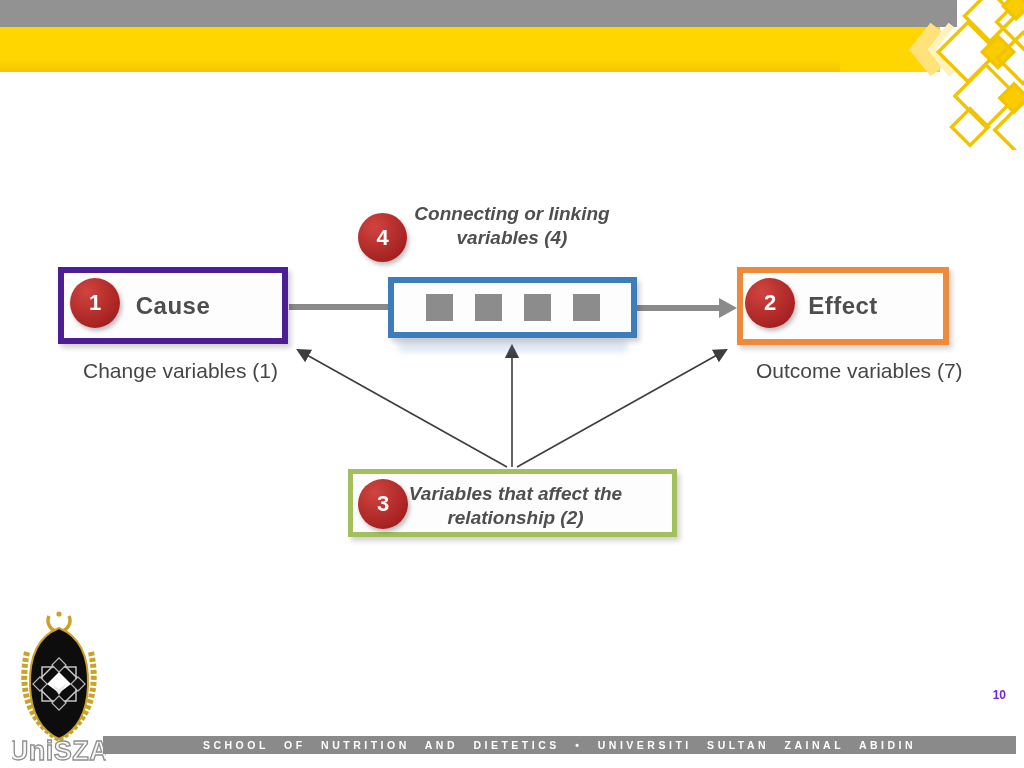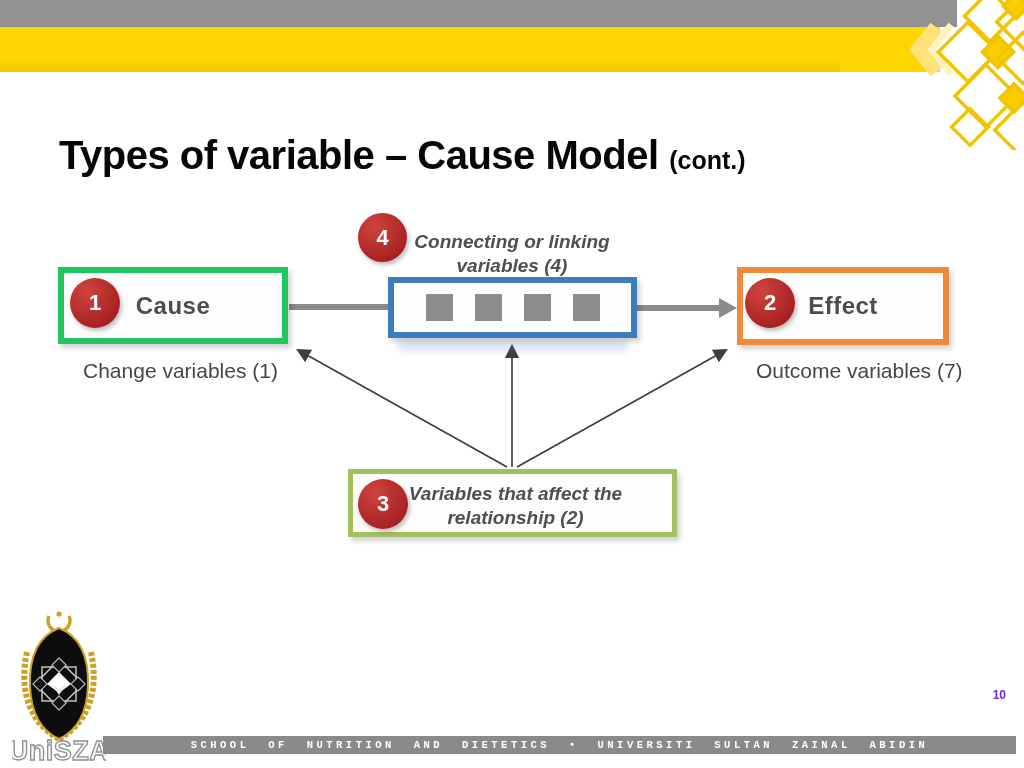--- a/index.html
+++ b/index.html
@@ -14,21 +14,21 @@
 
   .page-title{position:absolute;left:59px;top:106px;font-size:40px;font-weight:bold;
               color:#060606;letter-spacing:-0.5px;white-space:nowrap;}
   .page-title .suffix{font-size:25px;letter-spacing:0;}
 
   
   .arrows{position:absolute;left:0;top:0;width:1024px;height:768px;pointer-events:none;z-index:1;}
 
   .dbox{position:absolute;background:#fdfdfd;box-sizing:border-box;z-index:2;
         box-shadow:3px 4px 5px rgba(0,0,0,0.18);}
-  .box-cause{left:58px;top:267px;width:230px;height:77px;border:6px solid #22c55e;}
+  .box-cause{left:58px;top:267px;width:230px;height:77px;border:6px solid #4c1d95;}
   .box-effect{left:737px;top:267px;width:212px;height:78px;border:6px solid #ee8a3b;}
   .box-linking{left:388px;top:277px;width:249px;height:61px;border:6px solid #3d7dbc;
                display:flex;align-items:center;justify-content:center;gap:22px;}
   .box-affect{left:348px;top:469px;width:329px;height:68px;border:5px solid #a2c05e;}
 
   .badge{position:absolute;width:50px;height:50px;border-radius:50%;z-index:3;
          background:radial-gradient(circle at 34% 28%,#cf4440,#a31f1f 78%);
          display:flex;align-items:center;justify-content:center;
          color:#fff;font-size:22px;font-weight:bold;box-shadow:2px 3px 4px rgba(0,0,0,0.25);}
   .badge-1{left:70px;top:278px;}
@@ -40,30 +40,30 @@
              font-size:24px;font-weight:bold;color:#4d4d4d;letter-spacing:0.5px;}
 
   .sq{width:27px;height:27px;background:#8c8c8c;}
 
   .caption{position:absolute;font-size:21px;color:#464646;z-index:2;white-space:nowrap;}
   .caption-change{left:83px;top:359px;}
   .caption-outcome{left:756px;top:359px;}
 
   .lbl-multi{position:absolute;z-index:2;font-size:19px;font-style:italic;font-weight:600;
              color:#4f4f4f;text-align:center;white-space:pre-line;line-height:1.25;}
-  .lbl-linking{left:402px;top:230px;width:220px;}
+  .lbl-linking{left:402px;top:202px;width:220px;}
   .lbl-affect{left:408px;top:482px;width:215px;}
 
   .smudge{position:absolute;left:398px;top:339px;width:230px;height:13px;z-index:1;
           background:rgba(95,135,195,0.20);filter:blur(3px);border-radius:5px;}
 
   
   .footer-bar{position:absolute;left:103px;top:736px;width:913px;height:18px;background:#8a8a8a;
               display:flex;align-items:center;justify-content:center;z-index:2;}
-  .footer-text{color:#ffffff;font-family:Liberation Mono, monospace;font-weight:bold;
+  .footer-text{color:#ffffff;font-family:Liberation Sans, sans-serif;font-weight:bold;
                font-size:10.5px;letter-spacing:3.5px;word-spacing:9px;white-space:nowrap;}
   .page-number{position:absolute;right:18px;top:688px;font-size:12px;font-weight:600;color:#6d28d9;}
   .logo{position:absolute;left:12px;top:604px;width:94px;height:160px;}
 </style>
 </head>
 <body>
 
 <div class="slide">
 
   <div class="bar-gray"></div>
@@ -83,21 +83,20 @@
       <rect x="107" y="31" width="42" height="42" transform="rotate(45 128 52)"></rect>
       <rect x="147" y="41" width="22" height="22" transform="rotate(45 158 52)" fill="#facc00"></rect>
       <rect x="165" y="40" width="36" height="36" transform="rotate(45 183 58)"></rect>
       <rect x="124" y="74" width="44" height="44" transform="rotate(45 146 96)"></rect>
       <rect x="164" y="88" width="20" height="20" transform="rotate(45 174 98)" fill="#facc00"></rect>
       <rect x="163" y="110" width="40" height="40" transform="rotate(45 183 130)"></rect>
       <rect x="117" y="114" width="26" height="26" transform="rotate(45 130 127)"></rect>
     </g>
   </svg>
 
-  <h1 class="page-title"><span>Types of variable – Cause Model</span> <span class="suffix">(cont.)</span></h1>
 
   <svg class="arrows" viewBox="0 0 1024 768">
     <defs>
       <marker id="thinArrow" viewBox="0 0 10 10" refX="8.5" refY="5" markerWidth="9" markerHeight="9" orient="auto-start-reverse">
         <path d="M0,0 L10,5 L0,10 z" fill="#3d3d3d"></path>
       </marker>
     </defs>
     <line x1="289" y1="307" x2="392" y2="307" stroke="#8a8a8a" stroke-width="6"></line>
     <line x1="635" y1="308" x2="719" y2="308" stroke="#8a8a8a" stroke-width="6"></line>
     <polygon points="719,298 737,308 719,318" fill="#8a8a8a"></polygon>

